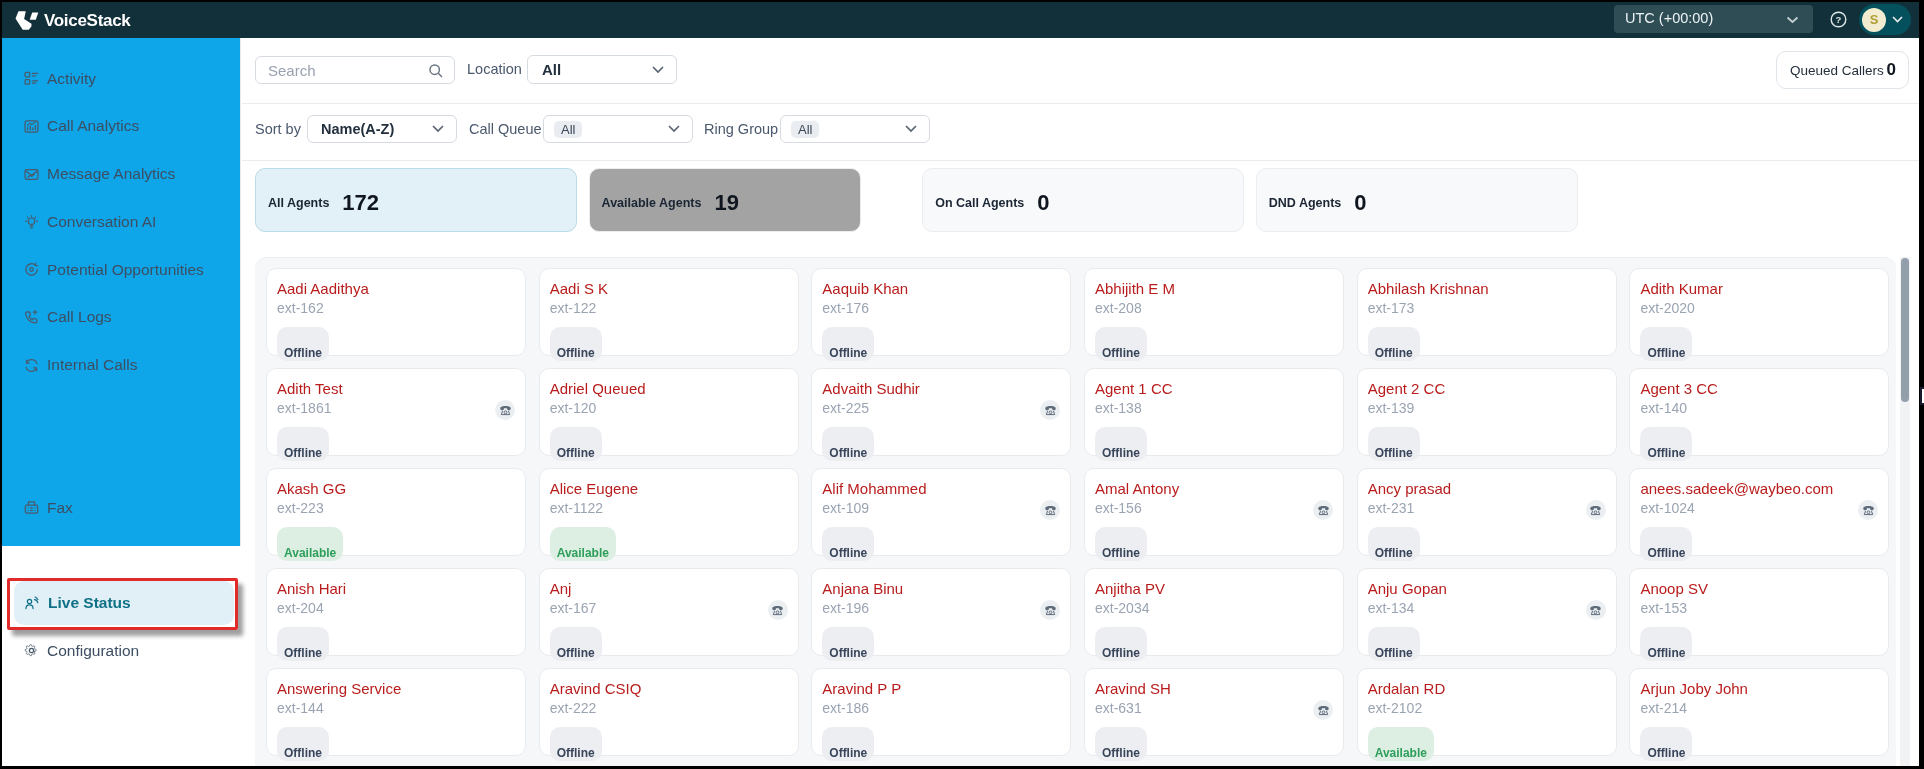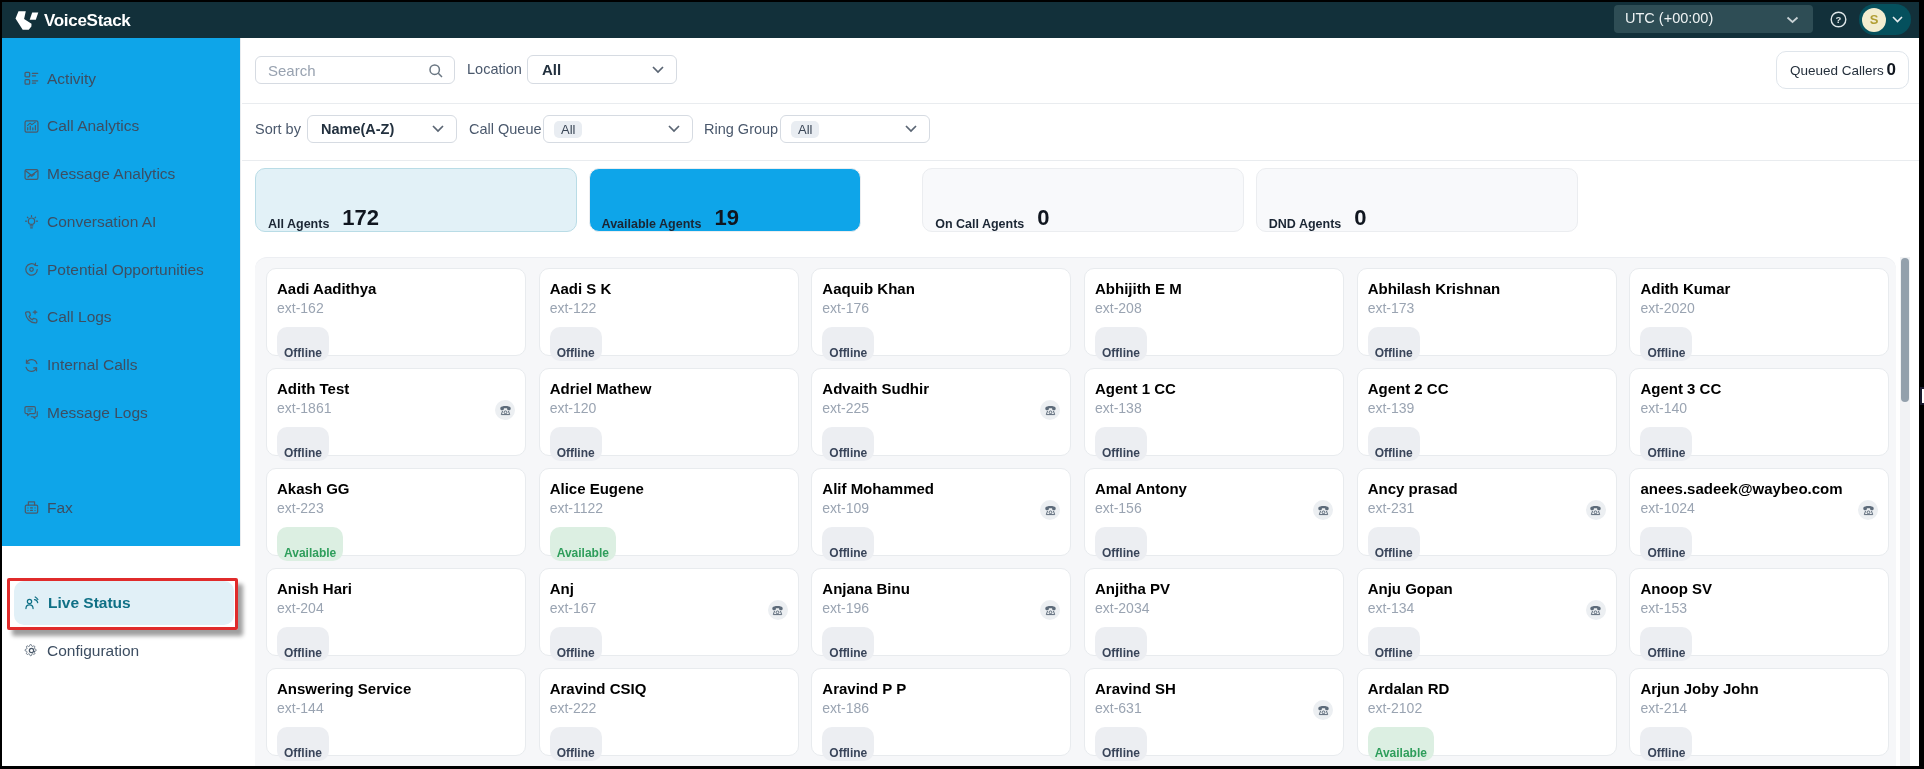--- a/index.html
+++ b/index.html
@@ -6,25 +6,25 @@
 #frame{position:relative;width:1924px;height:769px;background:#fff;overflow:hidden}
 .abs{position:absolute}
 #topbar{position:absolute;left:2px;top:2px;width:1917px;height:36px;background:#12303A}
 #sidebar{position:absolute;left:2px;top:38px;width:239px;height:508px;background:#0ea5e9;border-right:1px solid #E8EBEE}
 .mi{position:absolute;left:12px;width:220px;height:44px;display:flex;align-items:center;font-size:15.5px;color:#3D4E62}
 .mi svg{margin-left:10px;margin-right:8px;flex:0 0 auto;width:15px;height:15px}
 .hr{position:absolute;height:1px;background:#E9ECEF}
 .dd{position:absolute;background:#fff;border:1px solid #D6DBE2;border-radius:6px}
 .chev{position:absolute;top:50%;margin-top:-4px}
 .lbl{position:absolute;font-size:14.5px;color:#4A586C}
-.sc{position:absolute;top:168px;height:64px;border-radius:10px;display:flex;align-items:flex-end;padding-top:5px}
+.sc{position:absolute;top:168px;height:64px;border-radius:10px;display:flex;align-items:center;padding-top:5px}
 .sc .t{font-size:12.5px;font-weight:700;color:#1B2634;margin-left:12px}
 .sc .n{font-size:22px;font-weight:700;color:#10161F;margin-left:13px}
 .card{position:absolute;width:260px;height:88px;background:#fff;border:1px solid #E8EBEE;border-radius:10px}
-.nm{position:absolute;left:10px;top:11px;font-size:15px;font-weight:700;color:#000000;white-space:nowrap}
+.nm{position:absolute;left:10px;top:11px;font-size:15px;font-weight:400;color:#b91c1c;white-space:nowrap}
 .ex{position:absolute;left:10px;top:31px;font-size:14px;color:#9AA4B2}
 .pill{position:absolute;left:10px;top:58px;height:19px;border-radius:10px;padding:17px 7px;font-size:12px;font-weight:700;line-height:19px}
 .off{background:#ECEEF2;color:#39455A}
 .avl{background:#DCEFE2;color:#2E9E5B}
 .ph{position:absolute;right:10px;top:31px;width:20px;height:20px;border-radius:50%;background:#ECEFF2;display:flex;align-items:center;justify-content:center}
 </style></head>
 <body>
 <div id="frame">
 
 <div id="topbar">
@@ -101,28 +101,20 @@
       </div>
 <div class="mi" style="top:305px">
         <svg width="17" height="17" viewBox="0 0 17 17">
           <path d="M14.6 6.4a6.3 6.3 0 0 0-11.8-.8" fill="none" stroke="#4B5A6B" stroke-width="1.4" stroke-linecap="round" stroke-linejoin="round"></path>
           <path d="M2.8 2.5v3.2H6" fill="none" stroke="#4B5A6B" stroke-width="1.4" stroke-linecap="round" stroke-linejoin="round"></path>
           <path d="M2.4 10.6a6.3 6.3 0 0 0 11.8.8" fill="none" stroke="#4B5A6B" stroke-width="1.4" stroke-linecap="round" stroke-linejoin="round"></path>
           <path d="M14.2 14.5v-3.2H11" fill="none" stroke="#4B5A6B" stroke-width="1.4" stroke-linecap="round" stroke-linejoin="round"></path>
         </svg>
         <span>Internal Calls</span>
       </div>
-<div class="mi" style="top:352.5px">
-        <svg width="17" height="17" viewBox="0 0 17 17">
-          <path d="M2.6 1.8h8.8c.8 0 1.5.7 1.5 1.5v4.9c0 .8-.7 1.5-1.5 1.5H6.6l-2.4 2.3v-2.3H2.6c-.8 0-1.5-.7-1.5-1.5V3.3c0-.8.7-1.5 1.5-1.5z" fill="none" stroke="#4B5A6B" stroke-width="1.3" stroke-linejoin="round"></path>
-          <path d="M4.4 4.6h5.2M4.4 6.9h3.2" fill="none" stroke="#4B5A6B" stroke-width="1.2" stroke-linecap="round"></path>
-          <path d="M15 7.2v4.6c0 .8-.7 1.5-1.5 1.5h-1.2v2l-2.1-2H7.8" fill="none" stroke="#4B5A6B" stroke-width="1.3" stroke-linejoin="round"></path>
-        </svg>
-        <span>Message Logs</span>
-      </div>
 <div class="mi" style="top:447.5px">
         <svg width="17" height="17" viewBox="0 0 17 17">
           <rect x="1.5" y="5.8" width="14" height="9" rx="1.5" fill="none" stroke="#4B5A6B" stroke-width="1.4" stroke-linecap="round" stroke-linejoin="round"></rect>
           <path d="M5 5.8V2h7v3.8" fill="none" stroke="#4B5A6B" stroke-width="1.4" stroke-linecap="round" stroke-linejoin="round"></path>
           <path d="M4.5 9h.01M4.5 11.8h.01M7.5 9h2M7.5 11.8h2M12.5 9h.01M12.5 11.8h.01" fill="none" stroke="#4B5A6B" stroke-width="1.4" stroke-linecap="round" stroke-linejoin="round"></path>
         </svg>
         <span>Fax</span>
       </div>
 <div class="mi" style="top:543px;background:#E1F0F7;border-radius:10px;color:#0F7086;font-weight:700">
         <svg style="width:16px;height:16px" width="18" height="18" viewBox="0 0 18 18">
@@ -179,21 +171,21 @@
       </svg>
     </div>
 <div class="abs" style="left:1776px;top:51px;width:133px;height:38px;border:1px solid #DFE5EB;border-radius:10px;background:#fff">
       <span class="abs" style="left:13px;top:11px;font-size:13.5px;color:#25303C">Queued Callers</span>
       <span class="abs" style="right:12px;top:8px;font-size:17px;font-weight:700;color:#10161F">0</span>
     </div>
 <div class="sc" style="left:255px;width:322px;background:#E2F1F7;border:1.5px solid #B9DCE6">
       <span class="t">All Agents</span>
       <span class="n">172</span>
     </div>
-<div class="sc" style="left:588.6px;width:272px;background:#0ea5e9;border:1.5px solid #EBEDF0">
+<div class="sc" style="left:588.6px;width:272px;background:#a3a3a3;border:1.5px solid #EBEDF0">
       <span class="t">Available Agents</span>
       <span class="n">19</span>
     </div>
 <div class="sc" style="left:922.2px;width:322px;background:#F8F9FB;border:1.5px solid #EBEDF0">
       <span class="t">On Call Agents</span>
       <span class="n">0</span>
     </div>
 <div class="sc" style="left:1255.8px;width:322px;background:#F8F9FB;border:1.5px solid #EBEDF0">
       <span class="t">DND Agents</span>
       <span class="n">0</span>
@@ -237,21 +229,21 @@
       <div class="pill off">Offline</div>
       <div class="ph">
         <svg width="13" height="12" viewBox="0 0 13 12">
           <path d="M1.3 4.6 C1.1 3.4 2 2.6 3.2 2.4 C5.4 2 7.6 2 9.8 2.4 C11 2.6 11.9 3.4 11.7 4.6 L11.5 5.4 C11.4 6 10.8 6.3 10.2 6.2 L8.9 5.9 C8.4 5.8 8.1 5.4 8.1 4.9 L8.1 4.3 C7 4.1 6 4.1 4.9 4.3 L4.9 4.9 C4.9 5.4 4.6 5.8 4.1 5.9 L2.8 6.2 C2.2 6.3 1.6 6 1.5 5.4 Z" fill="#5D6B7A"></path>
           <path d="M3.6 6.8 L2.3 10.6 L10.7 10.6 L9.4 6.8" fill="none" stroke="#5D6B7A" stroke-width="1"></path>
           <circle cx="6.5" cy="8.3" r="1.4" fill="none" stroke="#5D6B7A" stroke-width="1"></circle>
         </svg>
       </div>
     </div>
 <div class="card" style="left:538.7px;top:368px">
-      <div class="nm">Adriel Mathew</div>
+      <div class="nm">Adriel Queued</div>
       <div class="ex">ext-120</div>
       <div class="pill off">Offline</div>
     </div>
 <div class="card" style="left:811.3px;top:368px">
       <div class="nm">Advaith Sudhir</div>
       <div class="ex">ext-225</div>
       <div class="pill off">Offline</div>
       <div class="ph">
         <svg width="13" height="12" viewBox="0 0 13 12">
           <path d="M1.3 4.6 C1.1 3.4 2 2.6 3.2 2.4 C5.4 2 7.6 2 9.8 2.4 C11 2.6 11.9 3.4 11.7 4.6 L11.5 5.4 C11.4 6 10.8 6.3 10.2 6.2 L8.9 5.9 C8.4 5.8 8.1 5.4 8.1 4.9 L8.1 4.3 C7 4.1 6 4.1 4.9 4.3 L4.9 4.9 C4.9 5.4 4.6 5.8 4.1 5.9 L2.8 6.2 C2.2 6.3 1.6 6 1.5 5.4 Z" fill="#5D6B7A"></path>

